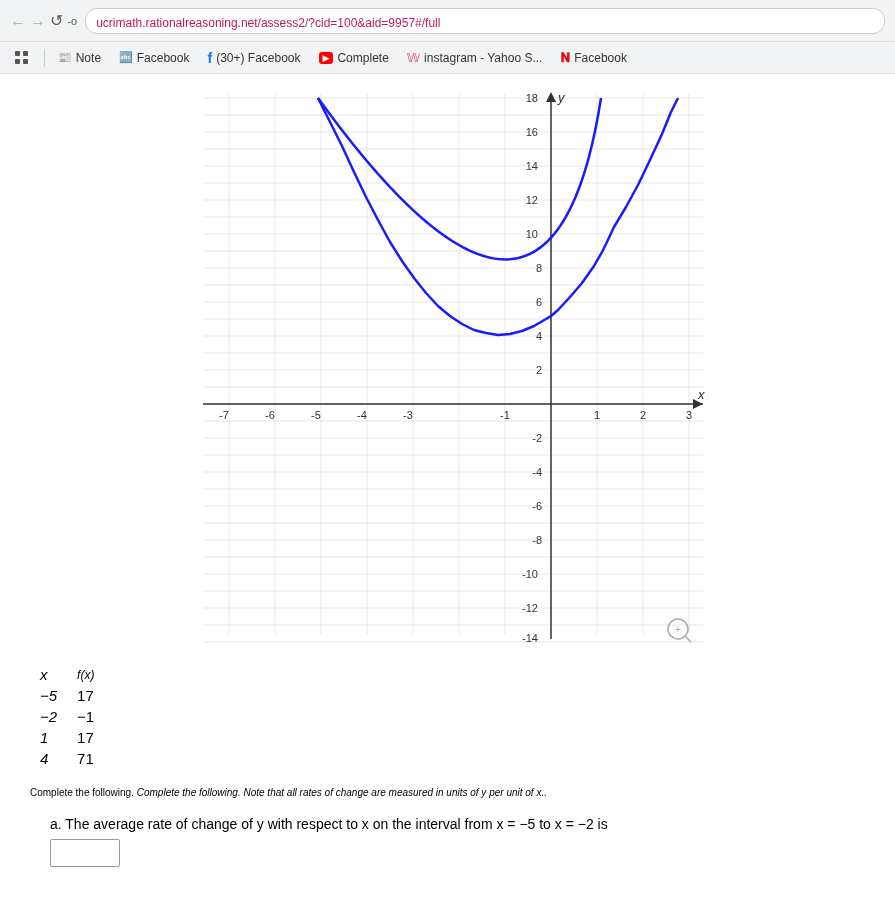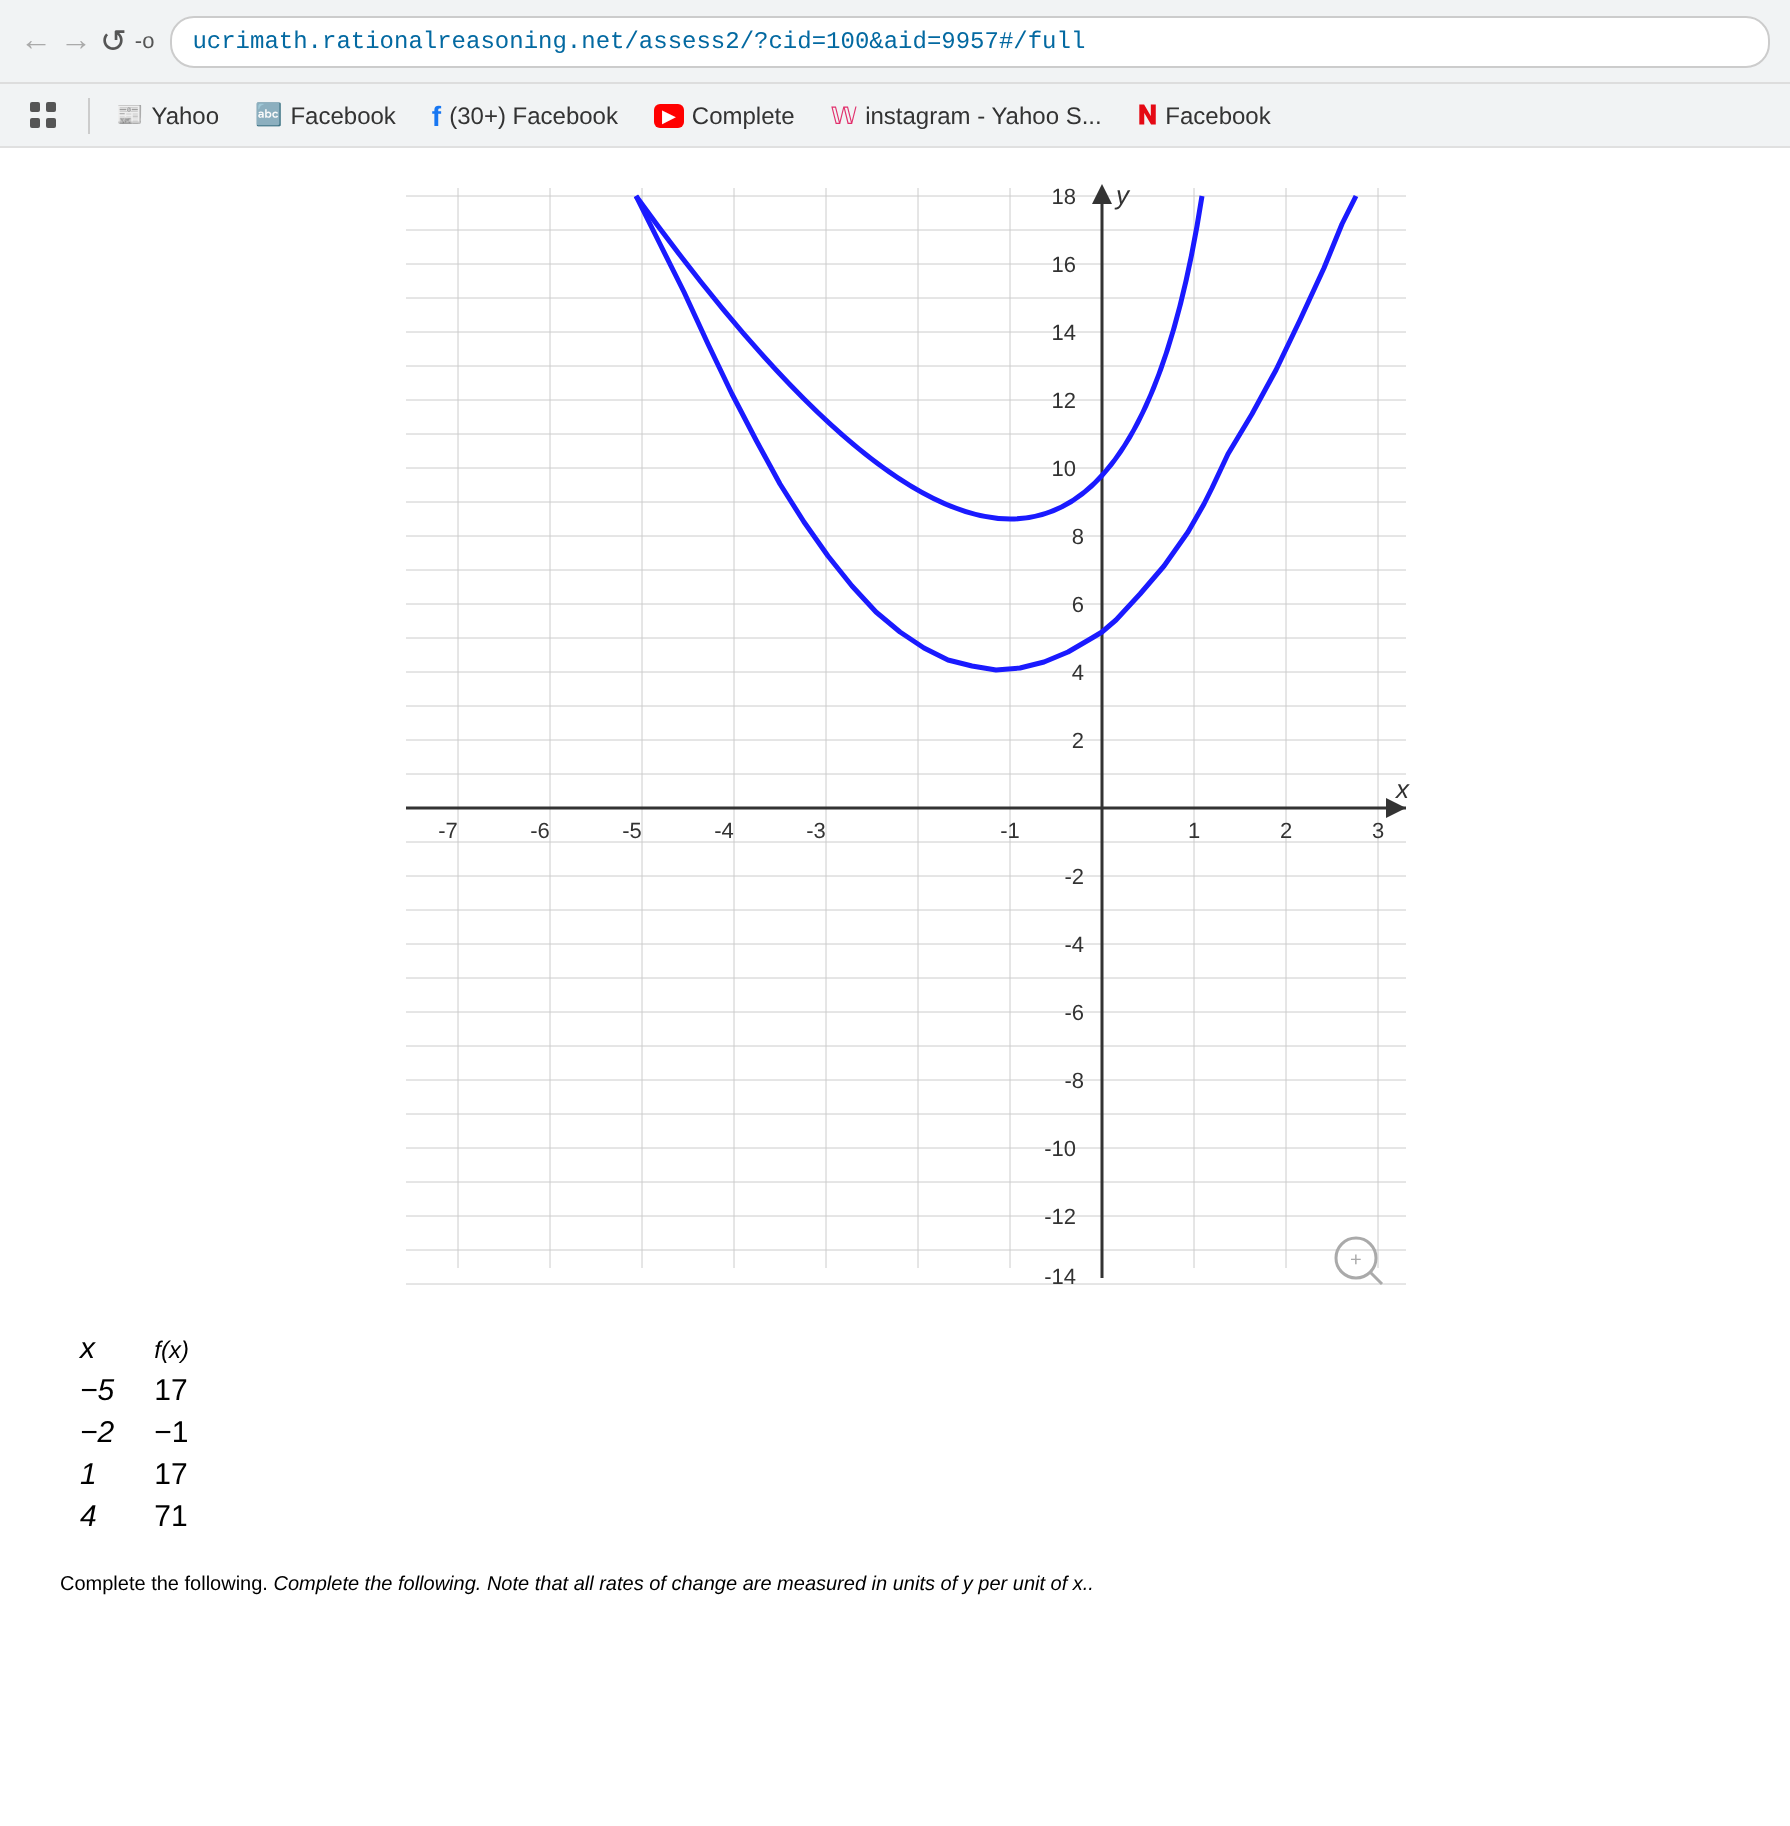--- a/index.html
+++ b/index.html
@@ -29,25 +29,24 @@
       color: #555;
       font-size: 16px;
     }
     .browser-toolbar .address-bar {
       flex: 1;
       background: #fff;
       border: 1px solid #ccc;
       border-radius: 12px;
       padding: 3px 10px;
       font-size: 12px;
-      color: #0369a1;
+      color: #be185d;
       height: 26px;
       display: flex;
-      align-items: center;
-      font-family: Liberation Mono, monospace;
+      align-items: flex-end;
     }
 
     
     .bookmarks-bar {
       display: flex;
       align-items: center;
       background: #f1f3f4;
       padding: 3px 8px;
       border-bottom: 1px solid #e0e0e0;
       gap: 4px;
@@ -190,21 +189,21 @@
       <div class="apps-icon-dot"></div>
       <div class="apps-icon-dot"></div>
       <div class="apps-icon-dot"></div>
       <div class="apps-icon-dot"></div>
     </div>
   </div>
   <div style="width:1px; height:18px; background:#ccc; margin:0 2px;"></div>
 
   <div class="bookmark-item">
     <span class="news-icon">📰</span>
-    <span>Yahoo</span>
+    <span>Note</span>
   </div>
 
   <div class="bookmark-item">
     <span class="translate-icon">🔤</span>
     <span>Facebook</span>
   </div>
 
   <div class="bookmark-item">
     <span class="facebook-icon">f</span>
     <span>(30+) Facebook</span>
@@ -402,15 +401,20 @@
           <td>71</td>
         </tr>
       </tbody>
     </table>
   </div>
 
   <div class="content-section">
     <p class="instruction-text">
       <span>Complete the following. </span><em>Complete the following. Note that all rates of change are measured in units of y per unit of x..</em>
     </p>
+    <div class="question-item">
+      <span>a. The average rate of change of y with respect to x on the interval from x = −5 to x = −2 is</span>
+      <br>
+      <div class="answer-box"></div>
+    </div>
   </div>
 
 </div>
 
 </body></html>

